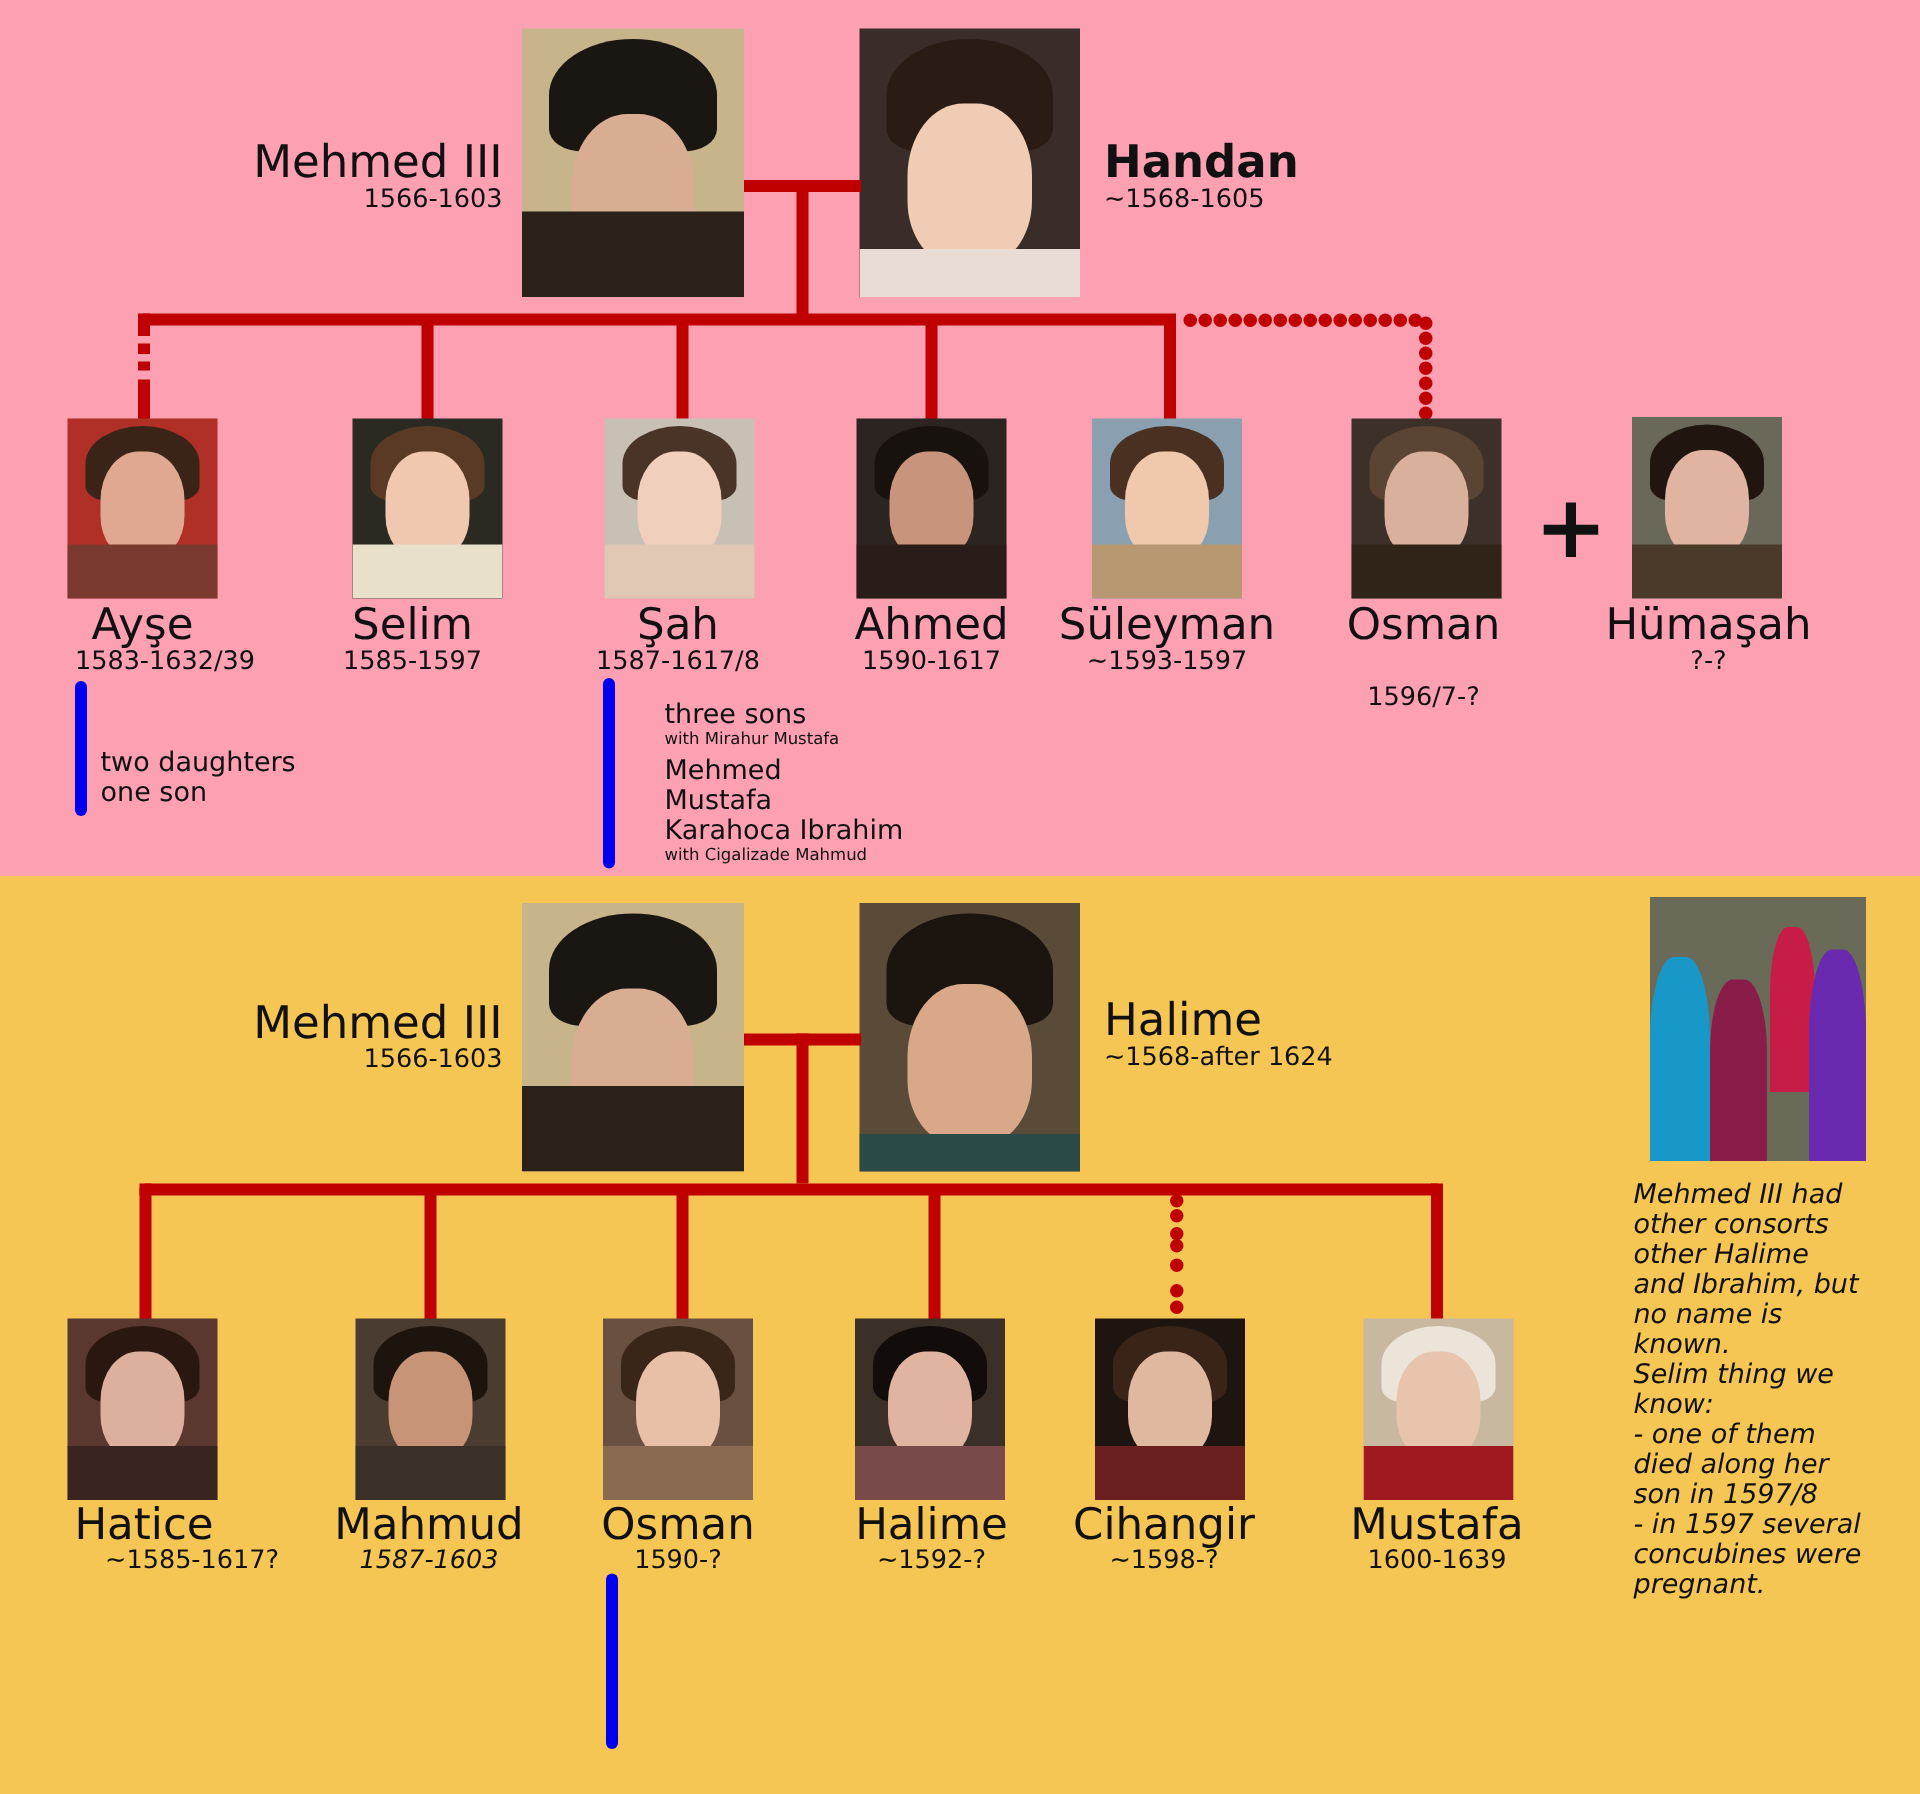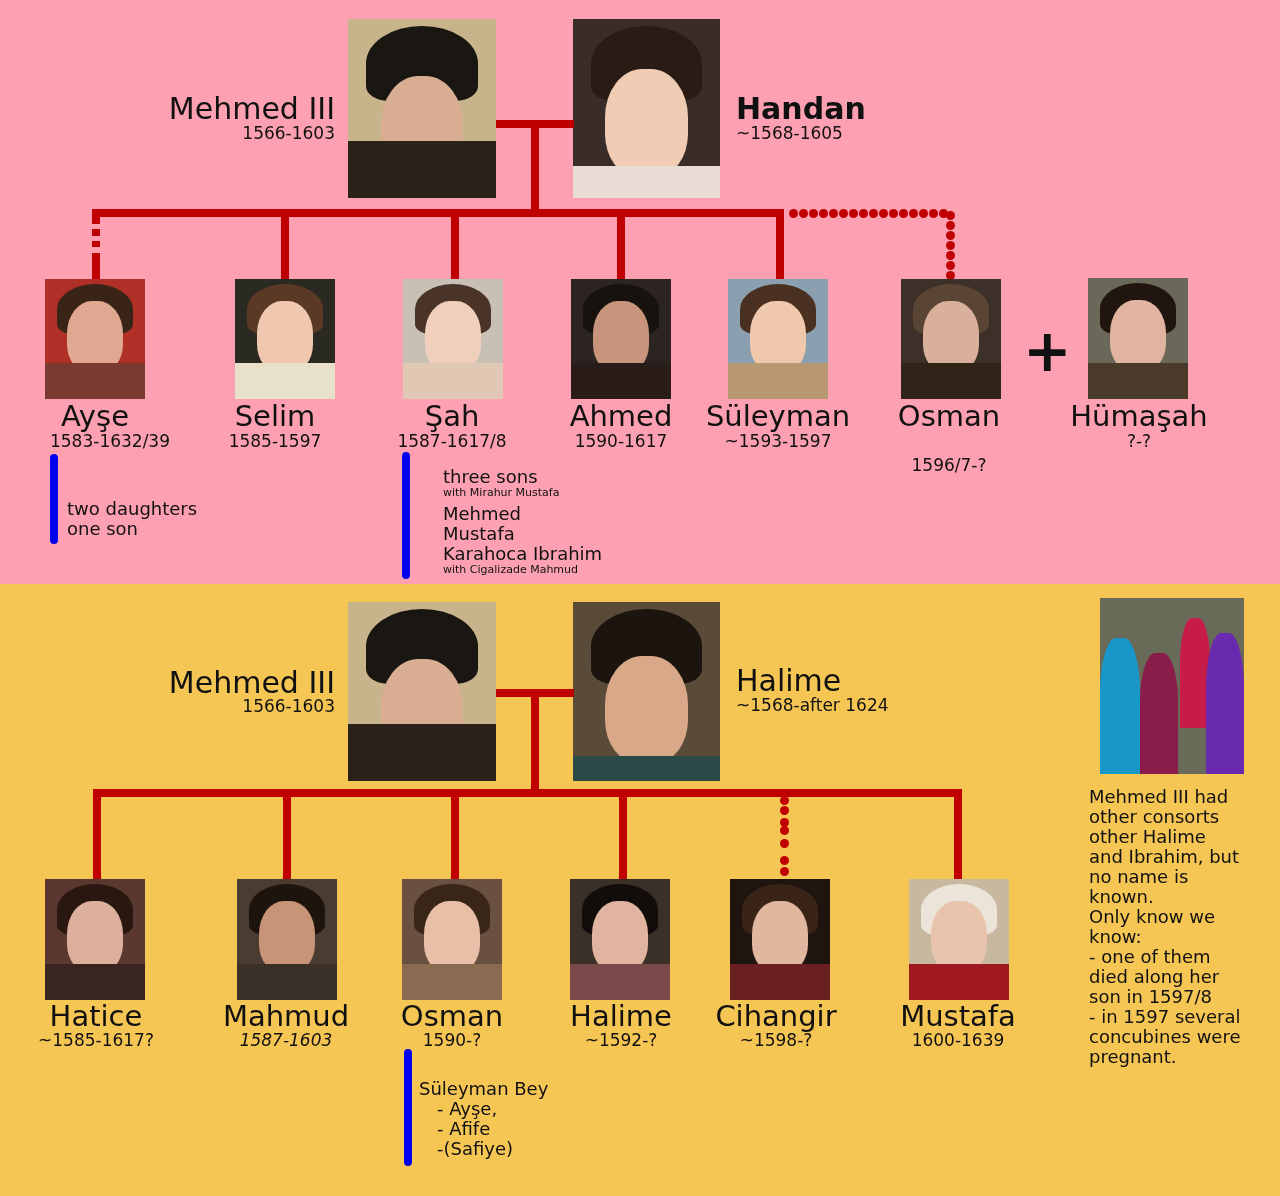--- a/index.html
+++ b/index.html
@@ -15,21 +15,21 @@
   .parent-date{position:absolute;font-size:17px;line-height:18px;white-space:nowrap;}
   .right{text-align:right;}
   .child-name{position:absolute;font-size:29px;line-height:30px;text-align:center;width:180px;white-space:nowrap;}
   .child-date{position:absolute;font-size:17px;line-height:18px;text-align:center;width:180px;white-space:nowrap;}
   .line{position:absolute;background:#c00000;}
   .dot{position:absolute;width:9px;height:9px;border-radius:50%;background:#c00000;}
   .bluebar{position:absolute;width:8px;background:#0000ee;border-radius:4px;}
   .note{position:absolute;font-size:18px;line-height:20px;white-space:nowrap;}
   .small{font-size:11px;line-height:12px;}
   .plus{position:absolute;font-size:58px;font-weight:bold;line-height:58px;}
-  .sidenote{position:absolute;font-size:18px;line-height:20px;width:180px;}
+  .sidenote{position:absolute;font-size:18px;line-height:20px;width:180px;font-style:italic;}
 </style>
 </head>
 <body>
 
 <div id="top" class="panel">
 
   <div class="parent-name right" style="left:120px;top:94px;width:215px;">Mehmed III</div>
   <div class="parent-date right" style="left:120px;top:124px;width:215px;">1566-1603</div>
 
   <div class="photo" style="left:348px;top:19px;width:148px;height:179px;background:#c8b48a;">
@@ -224,55 +224,49 @@
       <div class="face" style="background:#e0b8a0;"></div>
       <div class="body" style="background:#6a2020;"></div>
   </div>
   <div class="photo" style="left:909px;top:295px;width:100px;height:121px;background:#c8b8a0;">
     <div class="hair" style="background:#ece4d8;"></div>
       <div class="face" style="background:#e8c4ac;"></div>
       <div class="body" style="background:#a01820;"></div>
   </div>
 
   <div class="child-name" style="left:6px;top:417px;">Hatice</div>
-  <div class="child-date" style="left:6px;top:447px;">~1585-1617?</div>
+  <div class="child-date" style="left:6px;top:447px;text-align:right;">~1585-1617?</div>
   <div class="child-name" style="left:196px;top:417px;">Mahmud</div>
   <div class="child-date" style="left:196px;top:447px;font-style:italic;">1587-1603</div>
   <div class="child-name" style="left:362px;top:417px;">Osman</div>
   <div class="child-date" style="left:362px;top:447px;">1590-?</div>
   <div class="child-name" style="left:531px;top:417px;">Halime</div>
   <div class="child-date" style="left:531px;top:447px;">~1592-?</div>
   <div class="child-name" style="left:686px;top:417px;">Cihangir</div>
   <div class="child-date" style="left:686px;top:447px;">~1598-?</div>
   <div class="child-name" style="left:868px;top:417px;">Mustafa</div>
   <div class="child-date" style="left:868px;top:447px;">1600-1639</div>
 
   <div class="bluebar" style="left:404px;top:465px;height:117px;"></div>
-  <div class="note" style="left:419px;top:495px;">
-    <div>Süleyman Bey</div>
-    <div style="padding-left:18px">- Ayşe,</div>
-    <div style="padding-left:18px">- Afife</div>
-    <div style="padding-left:18px">-(Safiye)</div>
-  </div>
 
   <div class="photo" style="left:1100px;top:14px;width:144px;height:176px;background:#6a6a58;">
     <div style="position:absolute;left:0;top:40px;width:40px;height:136px;background:#1898c8;border-radius:40% 40% 0 0;"></div>
     <div style="position:absolute;left:40px;top:55px;width:38px;height:121px;background:#8a1c4a;border-radius:40% 40% 0 0;"></div>
     <div style="position:absolute;left:80px;top:20px;width:30px;height:110px;background:#c81c48;border-radius:40% 40% 0 0;"></div>
     <div style="position:absolute;left:106px;top:35px;width:38px;height:141px;background:#6a2ab0;border-radius:40% 40% 0 0;"></div>
   </div>
 
   <div class="sidenote" style="left:1089px;top:203px;">
     <div>Mehmed III had</div>
     <div>other consorts</div>
     <div>other Halime</div>
     <div>and Ibrahim, but</div>
     <div>no name is</div>
     <div>known.</div>
-    <div>Only know we</div>
+    <div>Selim thing we</div>
     <div>know:</div>
     <div>- one of them</div>
     <div>died along her</div>
     <div>son in 1597/8</div>
     <div>- in 1597 several</div>
     <div>concubines were</div>
     <div>pregnant.</div>
   </div>
 </div>
 

